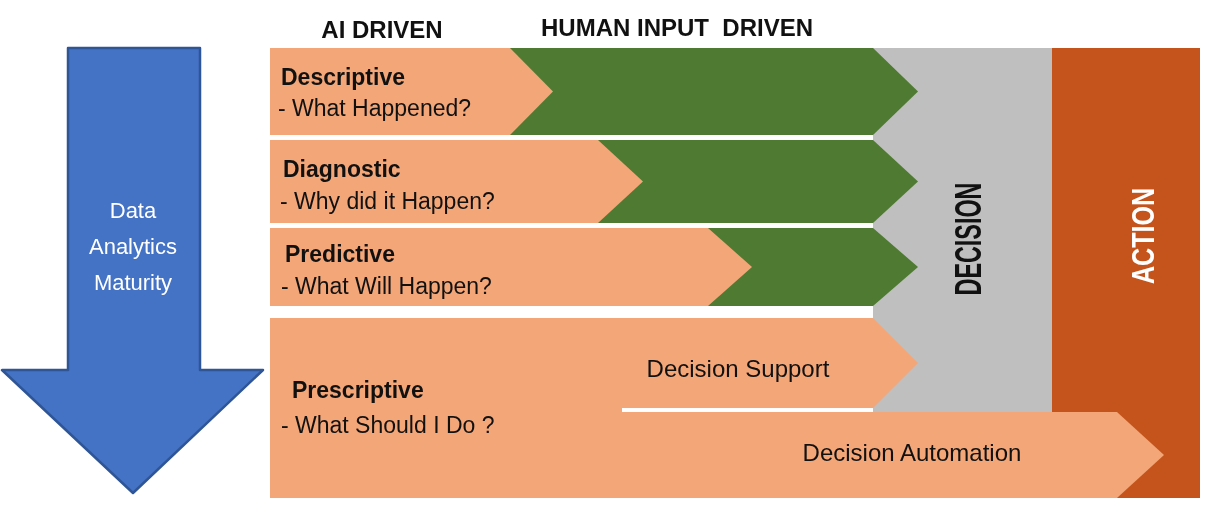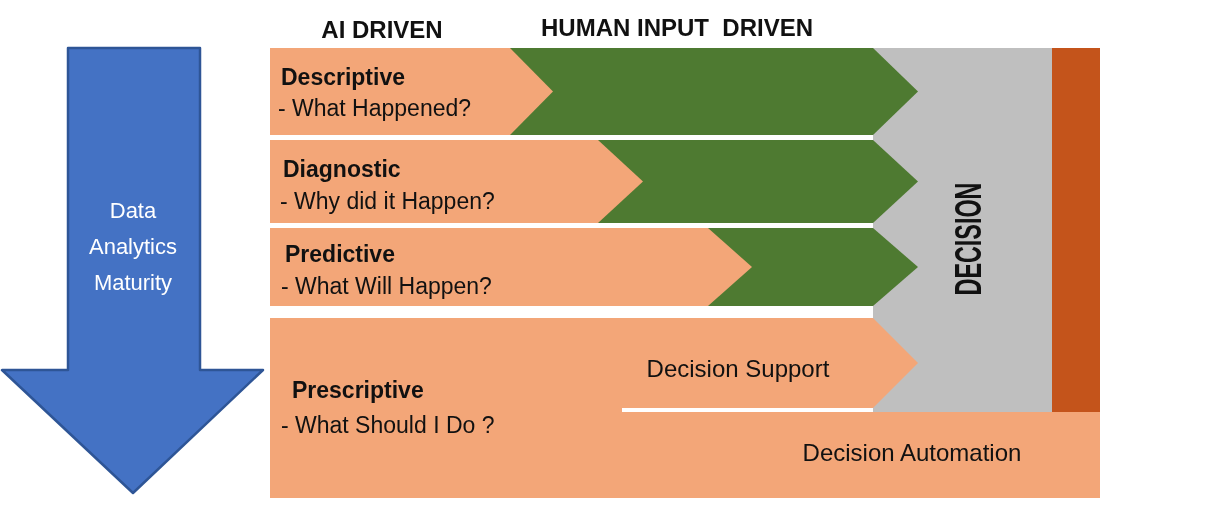--- a/index.html
+++ b/index.html
@@ -2,21 +2,21 @@
 <html><head>
 <meta charset="utf-8">
 <style>
   html, body {
     margin: 0;
     padding: 0;
     background: #ffffff;
   }
   .canvas {
     position: relative;
-    width: 1100px;
+    width: 1200px;
     height: 508px;
     background: #ffffff;
     font-family: "Liberation Sans", sans-serif;
     overflow: hidden;
   }
   svg text {
     font-family: "Liberation Sans", sans-serif;
     fill: #111111;
   }
   .t-bold   { font-weight: bold; }

